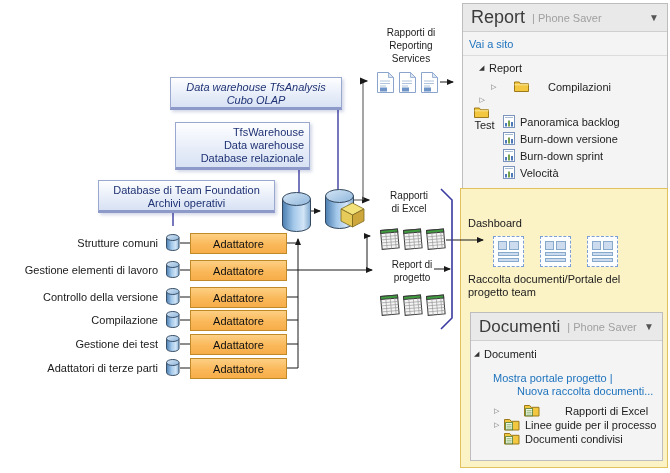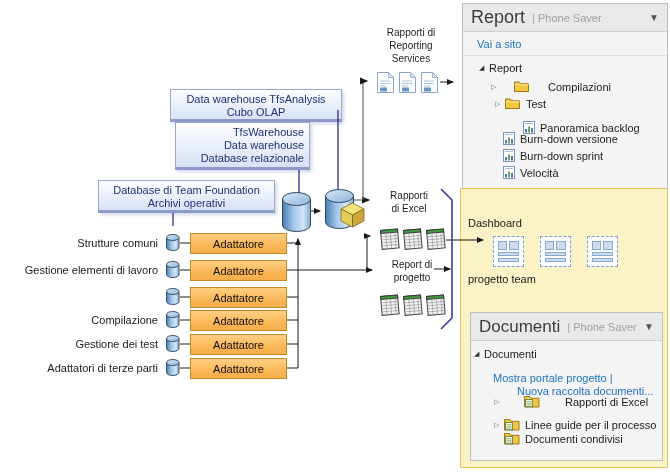--- a/index.html
+++ b/index.html
@@ -102,38 +102,39 @@
       <g id="icoChart">
         <rect x="0.5" y="0.5" width="11" height="12" fill="#ffffff" stroke="#7a94bd"></rect>
         <path d="M2 2.5 h8" stroke="#a9bcd6" stroke-width="1" fill="none"></path>
         <rect x="2" y="8" width="2" height="3.5" fill="#4e79b8"></rect>
         <rect x="5" y="5.5" width="2" height="6" fill="#76a24e"></rect>
         <rect x="8" y="7" width="2" height="4.5" fill="#4e79b8"></rect>
       </g>
     </defs>
   </svg>
 
-  <div class="bluebox center" style="left:170px;top:89px;width:172px;height:33px;">
+  <div class="bluebox center" style="left:170px;top:77px;width:172px;height:33px;font-style:italic;">
     <div>Data warehouse TfsAnalysis</div>
     <div>Cubo OLAP</div>
   </div>
 
   <div class="bluebox right" style="left:175px;top:122px;width:135px;height:48px;">
     <div>TfsWarehouse</div>
     <div>Data warehouse</div>
     <div>Database relazionale</div>
   </div>
 
   <div class="bluebox center" style="left:63px;top:180px;width:177px;height:33px;margin-left:35px;">
     <div>Database di Team Foundation</div>
     <div>Archivi operativi</div>
   </div>
 
   <div class="rowlabel" style="top:237px;">Strutture comuni</div>
   <div class="rowlabel" style="top:264px;">Gestione elementi di lavoro</div>
+  <div class="rowlabel" style="top:291px;">Controllo della versione</div>
   <div class="rowlabel" style="top:314px;">Compilazione</div>
   <div class="rowlabel" style="top:338px;">Gestione dei test</div>
   <div class="rowlabel" style="top:362px;">Adattatori di terze parti</div>
 
   <div class="adapter" style="top:233px;">Adattatore</div>
   <div class="adapter" style="top:260px;">Adattatore</div>
   <div class="adapter" style="top:287px;">Adattatore</div>
   <div class="adapter" style="top:310px;">Adattatore</div>
   <div class="adapter" style="top:334px;">Adattatore</div>
   <div class="adapter" style="top:358px;">Adattatore</div>
@@ -151,42 +152,42 @@
     <div>Report di</div>
     <div>progetto</div>
   </div>
 
   <div class="panel" style="left:462px;top:3px;width:206px;height:220px;">
     <div class="phead">
       <span class="ptitle">Report</span>
       <span class="psub">| Phone Saver</span>
       <span class="pdrop">▼</span>
     </div>
-    <div class="plink" style="left:6px;top:34px;margin-left:8px;">Vai a sito</div>
+    <div class="plink" style="left:6px;top:34px;">Vai a sito</div>
     <div class="pdivider" style="top:51px;"></div>
 
     <div class="trow" style="top:56px;left:16px;">
       <span class="tg">◢</span>
       <span>Report</span>
     </div>
     <div class="trow" style="top:75px;left:28px;gap:13px;">
       <span class="tg col">▷</span>
       <svg class="tico" width="16" height="13">
           <use href="#icoFolderPlain"></use>
         </svg>
       <span>Compilazioni</span>
     </div>
-    <div class="trow" style="top:92px;left:32px;">
+    <div class="trow" style="top:92px;left:11px;flex-direction:column;">
       <span class="tg col">▷</span>
       <svg class="tico" width="16" height="13">
           <use href="#icoFolderPlain"></use>
         </svg>
       <span>Test</span>
     </div>
-    <div class="trow" style="top:116px;left:40px;margin-left:20px;">
+    <div class="trow" style="top:110px;left:40px;">
       <svg class="tico" width="12" height="13">
           <use href="#icoChart"></use>
         </svg>
       <span>Panoramica backlog</span>
     </div>
     <div class="trow" style="top:127px;left:40px;">
       <svg class="tico" width="12" height="13">
           <use href="#icoChart"></use>
         </svg>
       <span>Burn-down versione</span>
@@ -227,40 +228,41 @@
     <div class="dash" style="left:126px;top:47px;">
       <div class="r1">
           <div class="cell a"></div>
           <div class="cell b"></div>
         </div>
       <div class="bar"></div>
         <div class="bar"></div>
     </div>
 
     <div class="spcoll">
+      <div>Raccolta documenti/Portale del</div>
       <div>progetto team</div>
     </div>
 
     <div class="panel" style="left:9px;top:123px;width:193px;height:149px;">
       <div class="phead">
         <span class="ptitle" style="font-size:17px;">Documenti</span>
         <span class="psub">| Phone Saver</span>
         <span class="pdrop">▼</span>
       </div>
       <div class="trow" style="top:33px;left:3px;">
         <span class="tg">◢</span>
         <span>Documenti</span>
       </div>
       <div class="trow dlink" style="top:57px;left:22px;">
         <span>Mostra portale progetto |</span>
       </div>
       <div class="trow dlink" style="top:70px;left:22px;padding-left:24px;">
         <span>Nuova raccolta documenti...</span>
       </div>
-      <div class="trow" style="top:82px;left:23px;height:14px;gap:20px;">
+      <div class="trow" style="top:91px;left:23px;height:14px;gap:20px;">
         <span class="tg col">▷</span>
         <svg class="tico" width="16" height="14">
             <use href="#icoFolderDoc"></use>
           </svg>
         <span>Rapporti di Excel</span>
       </div>
       <div class="trow" style="top:105px;left:23px;height:14px;">
         <span class="tg col">▷</span>
         <svg class="tico" width="16" height="14">
             <use href="#icoFolderDoc"></use>

